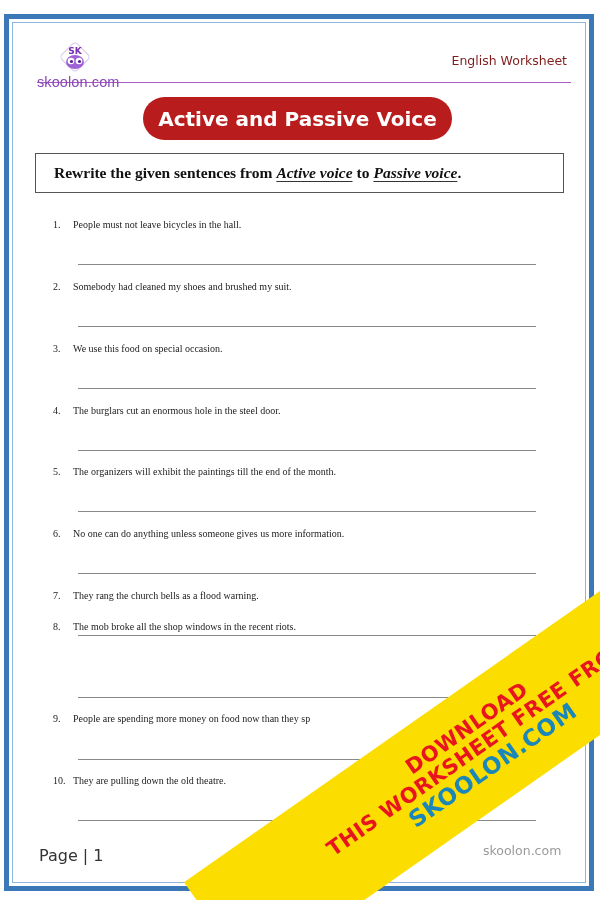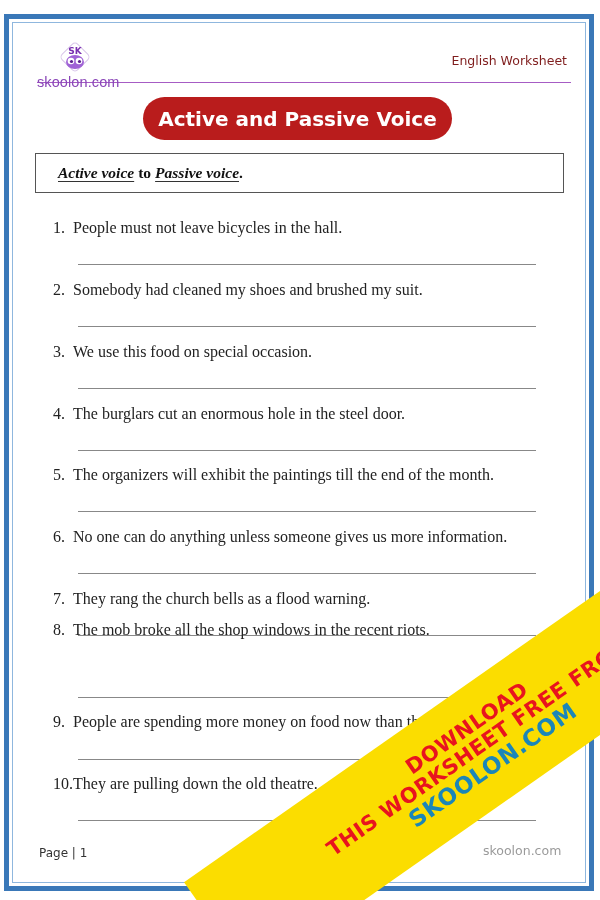--- a/index.html
+++ b/index.html
@@ -47,30 +47,30 @@
     box-sizing:border-box; border:1.5px solid #555;
     display:flex; align-items:center; padding-left:18px;
     font-size:15.5px; font-weight:bold; color:#111;
   }
   .instr-box .em {
     font-style:italic; text-decoration:underline; text-decoration-color:#333;
     text-underline-offset:3px; margin:0 4px;
   }
   .q-list { position:absolute; left:0; top:0; width:600px; }
   .q {
-    position:absolute; left:53px; font-size:16px; color:#222;
+    position:absolute; left:53px; font-size:10px; color:#222;
   }
   .q .num { display:inline-block; width:20px; }
   .line {
     position:absolute; left:78px; width:458px; height:0;
     border-top:1.3px solid #888;
   }
   .footer-left {
     position:absolute; left:39px; top:846px;
-    font-family:"DejaVu Sans", sans-serif; font-size:12px; color:#333;
+    font-family:"DejaVu Sans", sans-serif; font-size:16px; color:#333;
   }
   .footer-right {
     position:absolute; left:483px; top:843px;
     font-family:"DejaVu Sans", sans-serif; font-size:12.5px; color:#9a9a9a;
   }
   .banner {
     position:absolute; left:0; top:0; width:600px; height:900px;
     pointer-events:none;
   }
   .banner-band {
@@ -104,20 +104,21 @@
       </svg>
     </div>
     <span class="logo-text">skoolon.com</span>
   </div>
   <div class="header-right">English Worksheet</div>
 </div>
 
 <div class="title-pill">Active and Passive Voice</div>
 
 <div class="instr-box">
+  <span>Rewrite the given sentences from</span>
   <span class="em">Active voice</span>
   <span>to</span>
   <span class="em">Passive voice</span>
   <span style="margin-left:-4px">.</span>
 </div>
 
 <div class="q-list">
   <div class="q" style="top:219px"><span class="num">1.</span><span>People must not leave bicycles in the hall.</span></div>
   <div class="line" style="top:264px"></div>
 

